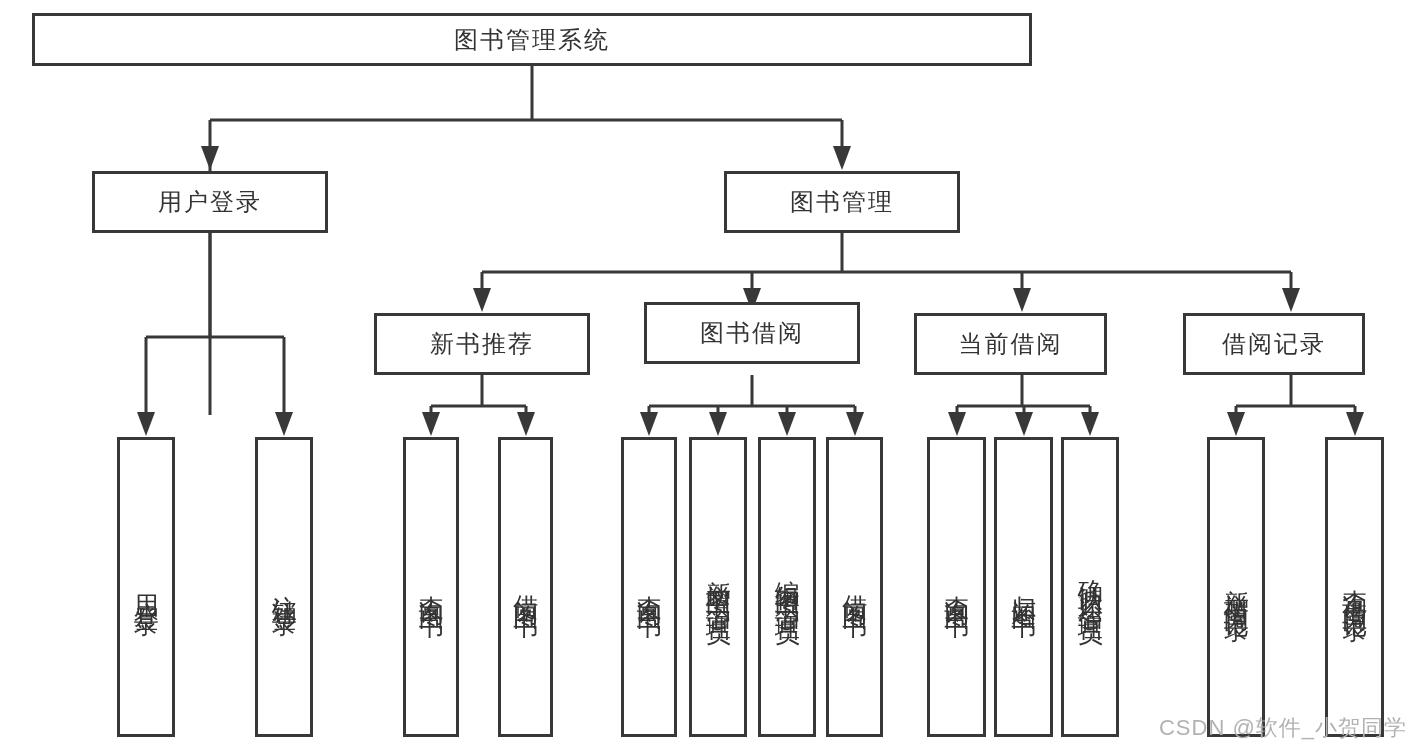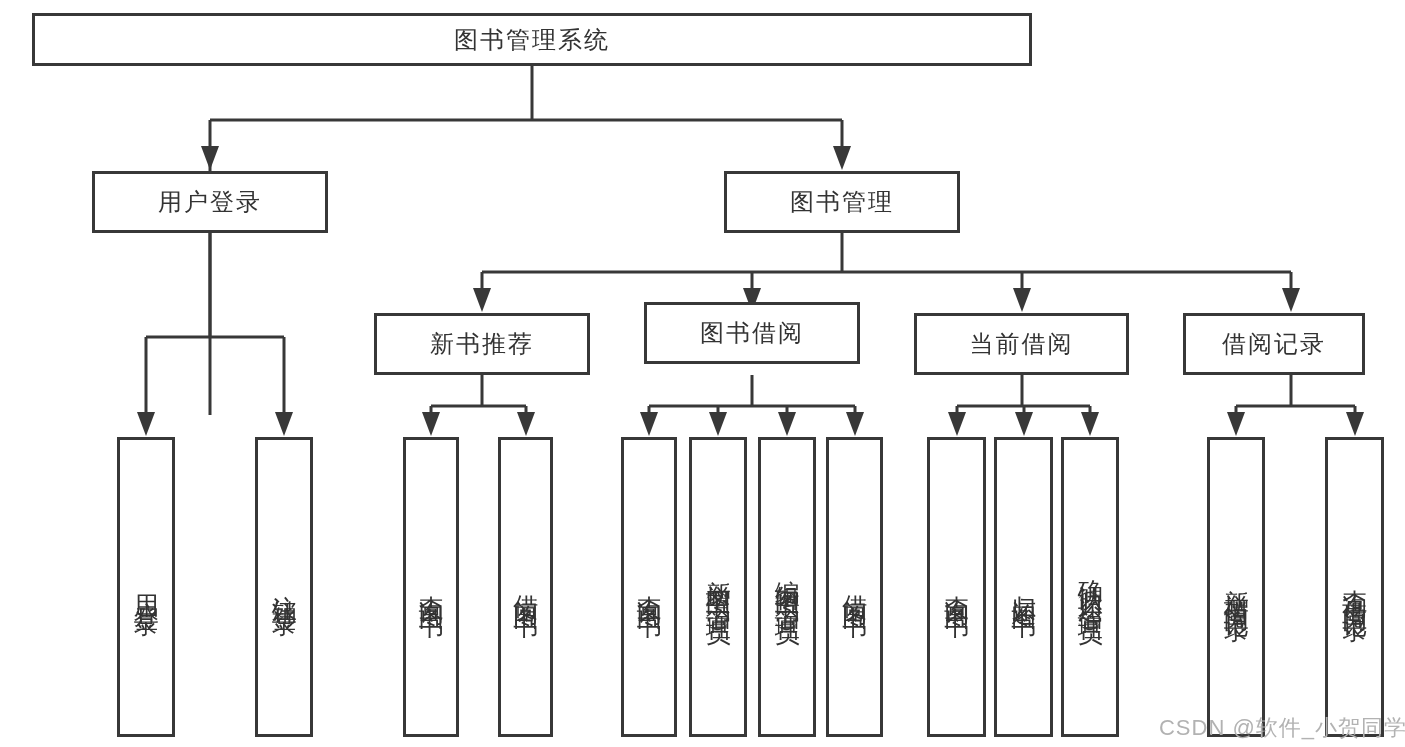--- a/index.html
+++ b/index.html
@@ -83,21 +83,21 @@
   <div class="node h" style="left:712px;top:171px;width:236px;height:62px">
     <span class="lbl">图书管理</span>
   </div>
 
   <div class="node h" style="left:362px;top:313px;width:216px;height:62px">
     <span class="lbl">新书推荐</span>
   </div>
   <div class="node h" style="left:632px;top:302px;width:216px;height:62px">
     <span class="lbl">图书借阅</span>
   </div>
-  <div class="node h" style="left:902px;top:313px;width:215px;height:62px">
+  <div class="node h" style="left:902px;top:313px;width:193px;height:62px">
     <span class="lbl">当前借阅</span>
   </div>
   <div class="node h" style="left:1171px;top:313px;width:182px;height:62px">
     <span class="lbl">借阅记录</span>
   </div>
 
   <div class="node v" style="left:105px;top:437px;width:58px;height:300px">
     <span class="lbl">用户登录</span>
   </div>
   <div class="node v" style="left:243px;top:437px;width:58px;height:300px">

